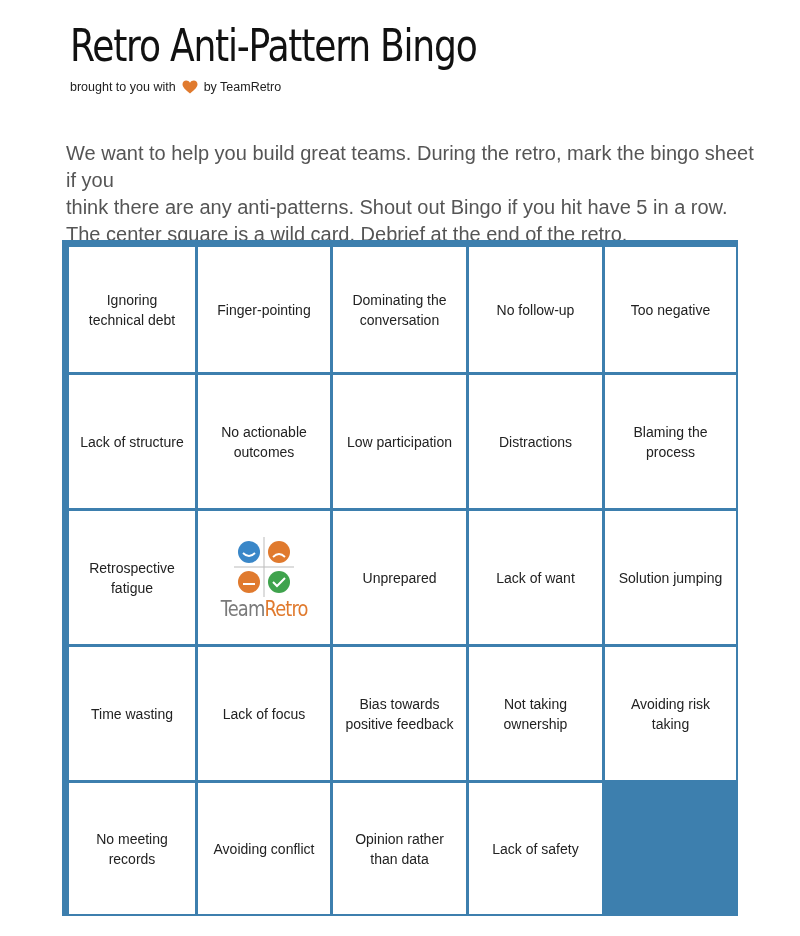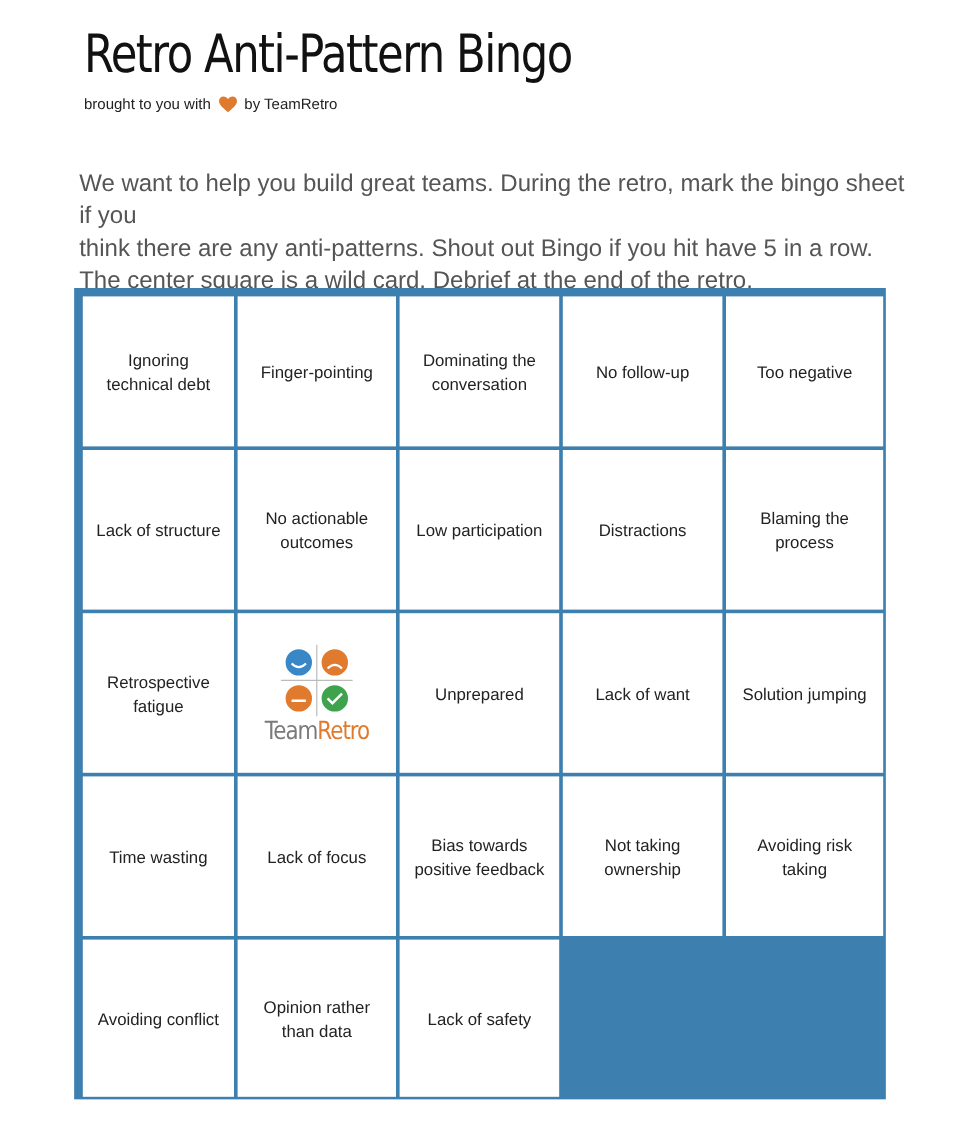--- a/index.html
+++ b/index.html
@@ -110,20 +110,23 @@
       <span>Bias towards positive feedback</span>
     </div>
   <div class="cell">
       <span>Not taking ownership</span>
     </div>
 
   <div class="cell">
       <span>Avoiding risk taking</span>
     </div>
   <div class="cell">
+      <span>No meeting records</span>
+    </div>
+  <div class="cell">
       <span>Avoiding conflict</span>
     </div>
   <div class="cell">
       <span>Opinion rather than data</span>
     </div>
   <div class="cell">
       <span>Lack of safety</span>
     </div>
 </div>
 

